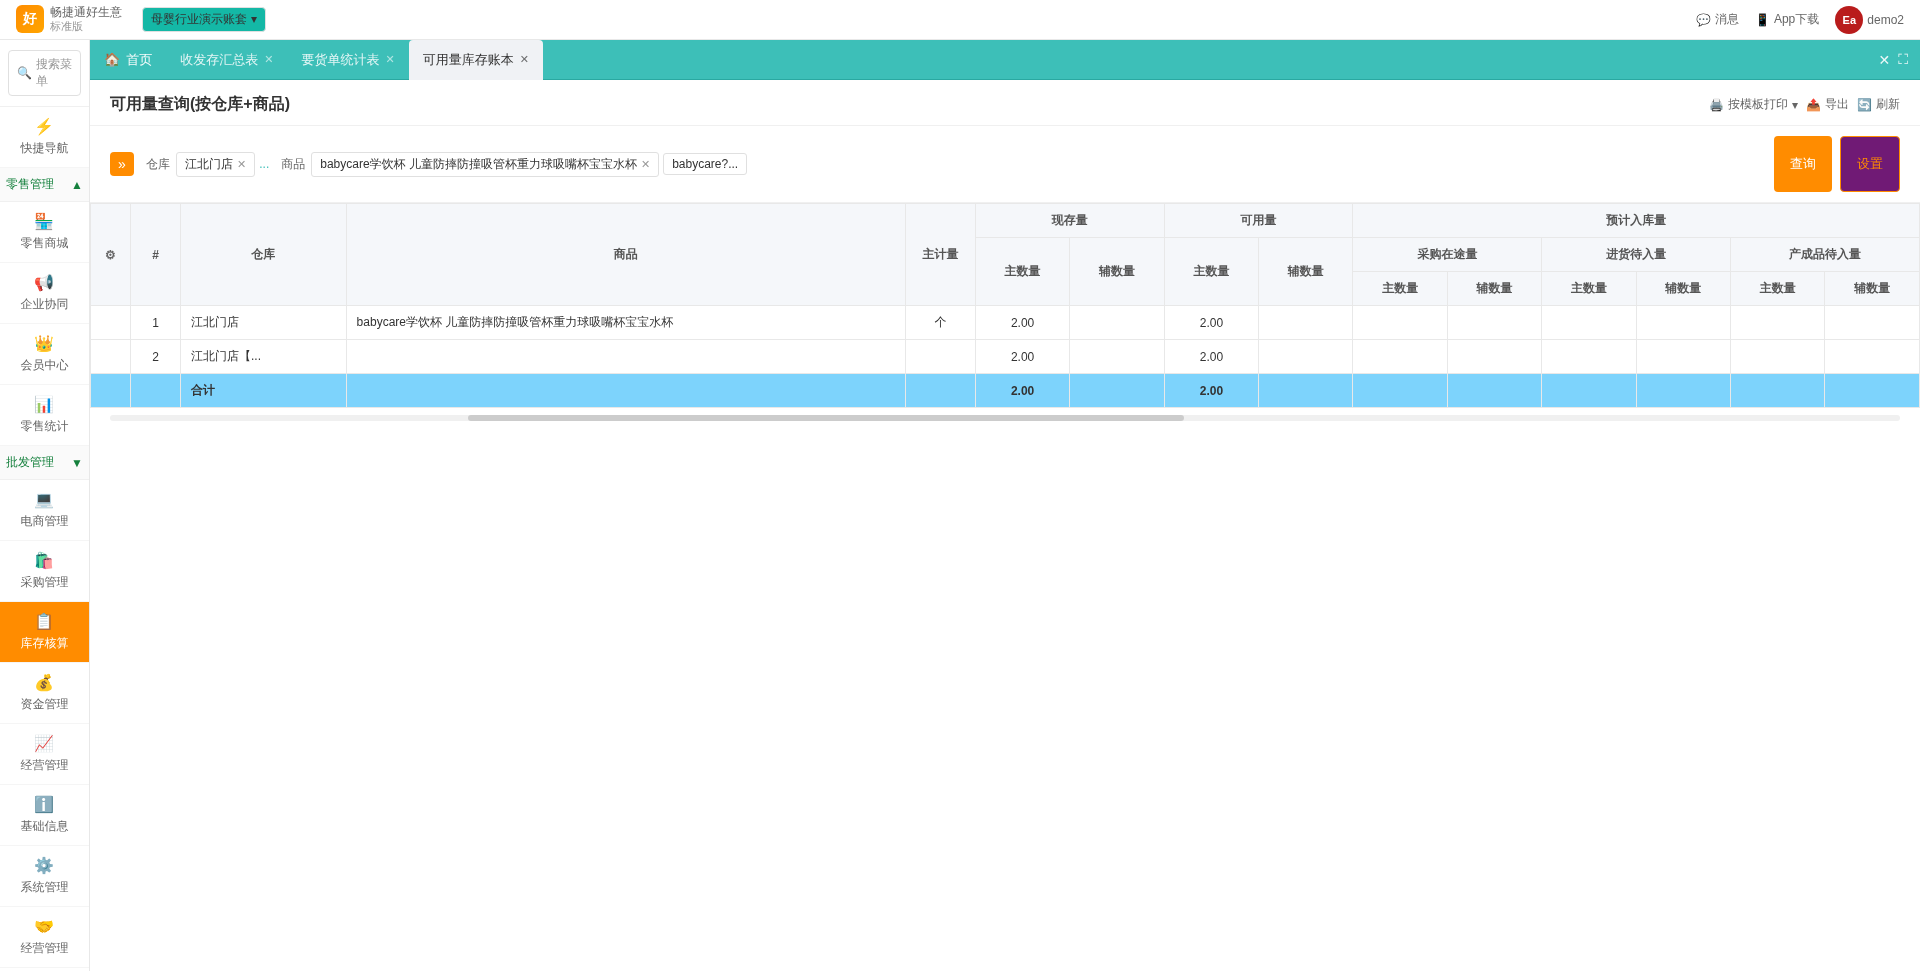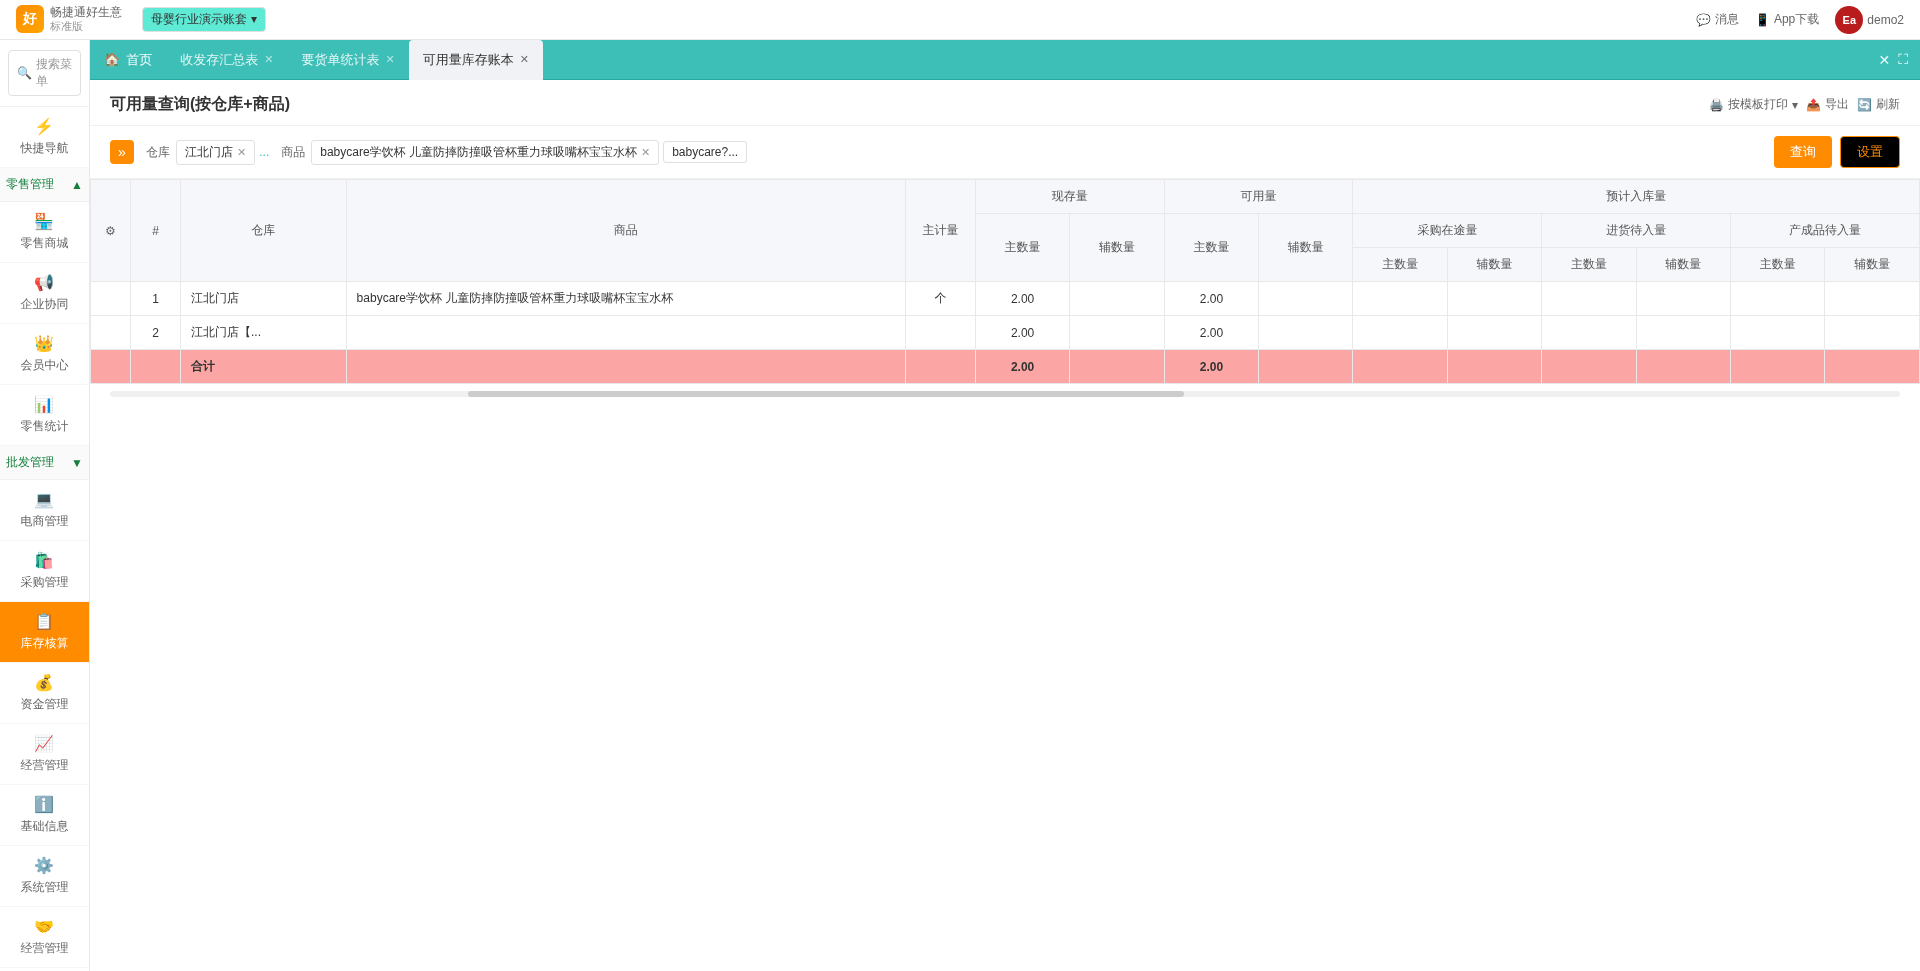--- a/index.html
+++ b/index.html
@@ -14,21 +14,21 @@
       justify-content: space-between;
       padding: 0 16px;
       border-bottom: 1px solid #e8e8e8;
       position: fixed; top: 0; left: 0; right: 0; z-index: 100;
     }
     .top-header-left { display: flex; align-items: center; gap: 8px; }
     .logo-area { display: flex; align-items: center; gap: 6px; }
     .logo-icon { width: 28px; height: 28px; background: linear-gradient(135deg, #ff8c00, #ffa500); border-radius: 6px; display: flex; align-items: center; justify-content: center; color: white; font-size: 14px; font-weight: bold; }
     .logo-text { font-size: 12px; color: #666; line-height: 1.2; }
     .logo-sub { font-size: 11px; color: #999; }
-    .org-selector { display: flex; align-items: center; gap: 4px; background: #5eead4; border: 1px solid #e0e0e0; border-radius: 4px; padding: 3px 8px; cursor: pointer; font-size: 12px; color: #333; margin-left: 12px; }
+    .org-selector { display: flex; align-items: center; gap: 4px; background: #14b8a6; border: 1px solid #e0e0e0; border-radius: 4px; padding: 3px 8px; cursor: pointer; font-size: 12px; color: #333; margin-left: 12px; }
     .top-header-right { display: flex; align-items: center; gap: 16px; }
     .top-nav-item { display: flex; align-items: center; gap: 4px; cursor: pointer; font-size: 12px; color: #666; }
     .avatar { width: 28px; height: 28px; border-radius: 50%; background: #b91c1c; display: flex; align-items: center; justify-content: center; color: white; font-size: 11px; font-weight: bold; }
 
     
     .tab-bar {
       height: 40px;
       background: #3dbfb8;
       display: flex;
       align-items: center;
@@ -144,53 +144,53 @@
     .btn-query {
       background: #ff8c00;
       color: white;
       border: none;
       border-radius: 4px;
       padding: 2px 16px;
       font-size: 13px;
       cursor: pointer;
     }
     .btn-settings {
-      background: #000000;
+      background: #701a75;
       color: #ff8c00;
       border: 1px solid #ff8c00;
       border-radius: 4px;
-      padding: 6px 16px;
+      padding: 18px 16px;
       font-size: 13px;
       cursor: pointer;
     }
 
     
     .table-container { padding: 0 0; overflow-x: auto; }
     table { width: 100%; border-collapse: collapse; font-size: 12px; }
     th {
       background: #f5f7fa;
       border: 1px solid #e8e8e8;
       padding: 8px 10px;
       text-align: center;
       color: #555;
-      font-weight: 400;
+      font-weight: 700;
       white-space: nowrap;
     }
     td {
       border: 1px solid #e8e8e8;
       padding: 8px 10px;
       text-align: center;
       color: #333;
     }
     .td-left { text-align: left; }
     .settings-icon { cursor: pointer; color: #666; }
 
     
     .summary-row { background: #fdf6e8 !important; }
-    .summary-row td { font-weight: 600; color: #333; background: #fca5a5; }
+    .summary-row td { font-weight: 600; color: #333; background: #7dd3fc; }
 
     
     ::-webkit-scrollbar { width: 4px; height: 6px; }
     ::-webkit-scrollbar-thumb { background: #ccc; border-radius: 3px; }
 
     
     .table-footer { height: 20px; display: flex; align-items: center; padding: 0 20px; }
     .scroll-track { flex: 1; height: 6px; background: #f0f0f0; border-radius: 3px; position: relative; }
     .scroll-thumb { width: 40%; height: 6px; background: #ccc; border-radius: 3px; position: absolute; left: 20%; }
   </style>

